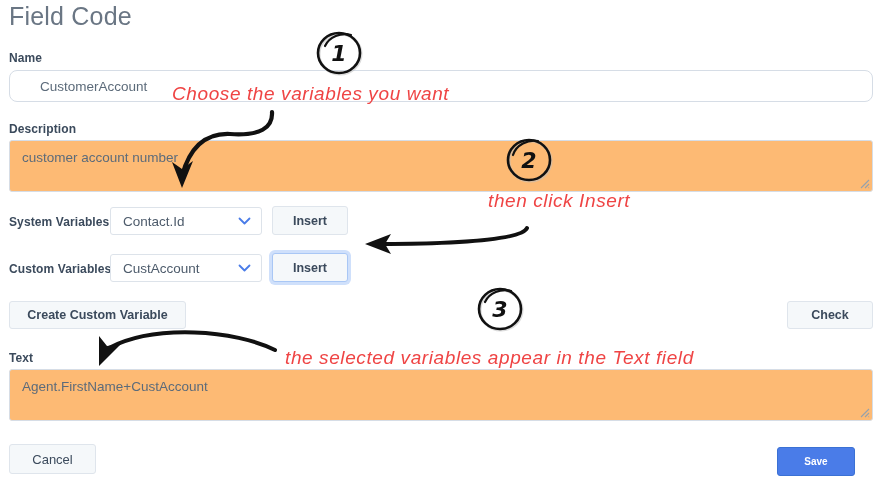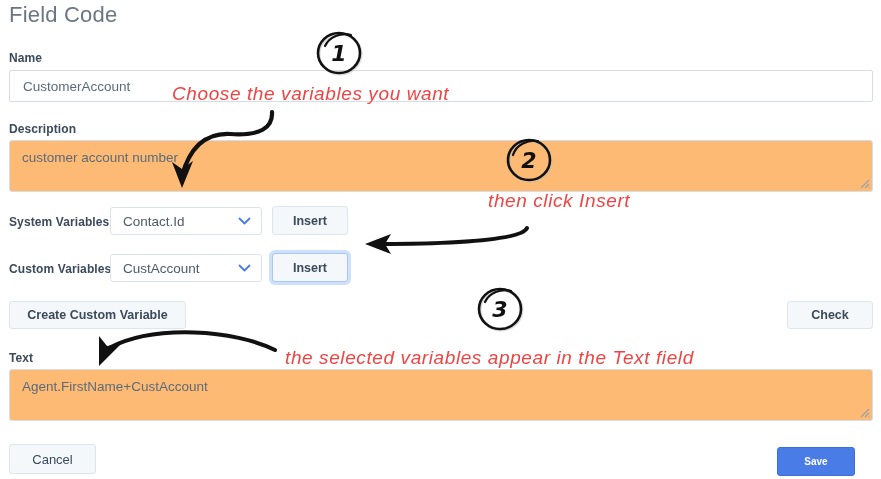--- a/index.html
+++ b/index.html
@@ -18,41 +18,41 @@
   #page {
     position: absolute;
     left: 0; top: 0;
     width: 881px;
     height: 479px;
   }
   .page-title {
     position: absolute;
     left: 9px;
     top: 2px;
-    font-size: 22px;
+    font-size: 25px;
     font-weight: 400;
     color: #6a7684;
     letter-spacing: 0.2px;
   }
   .field-label {
     position: absolute;
     font-size: 12px;
     font-weight: bold;
     color: #3b4a5c;
     letter-spacing: 0.1px;
   }
   .text-input {
     position: absolute;
     box-sizing: border-box;
     border: 1px solid #d6dde6;
-    border-radius: 2px;
+    border-radius: 8px;
     background: #ffffff;
     font-size: 13.5px;
     color: #5c6b7a;
-    padding: 0 0 0 13px;
+    padding: 0 0 0 30px;
     display: flex;
     align-items: center;
     font-family: "Liberation Sans", sans-serif;
   }
   .textarea-box {
     position: absolute;
     box-sizing: border-box;
     border: 1px solid #d6dde6;
     border-radius: 3px;
     background: #fdba74;

